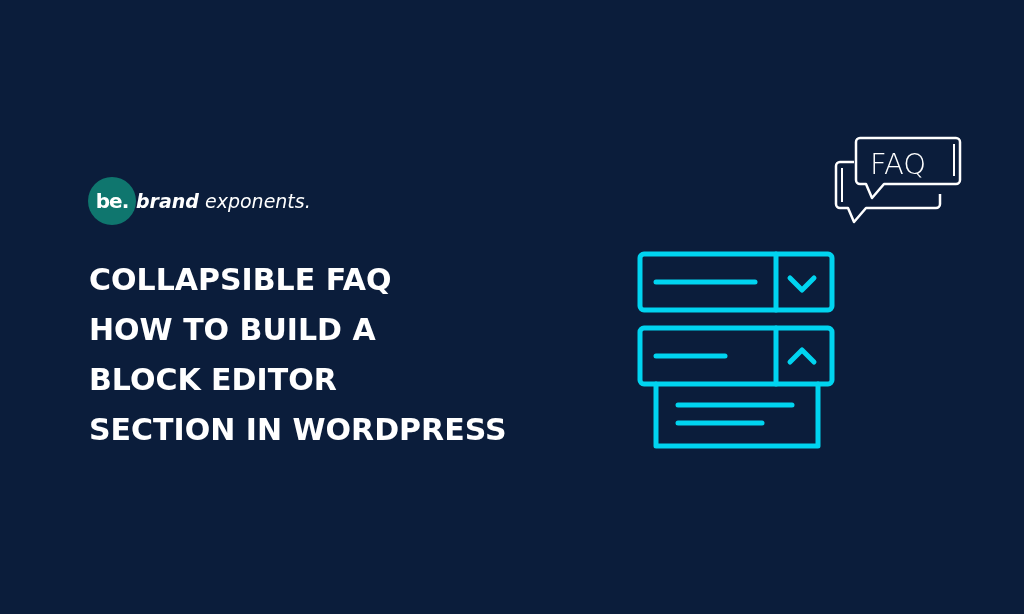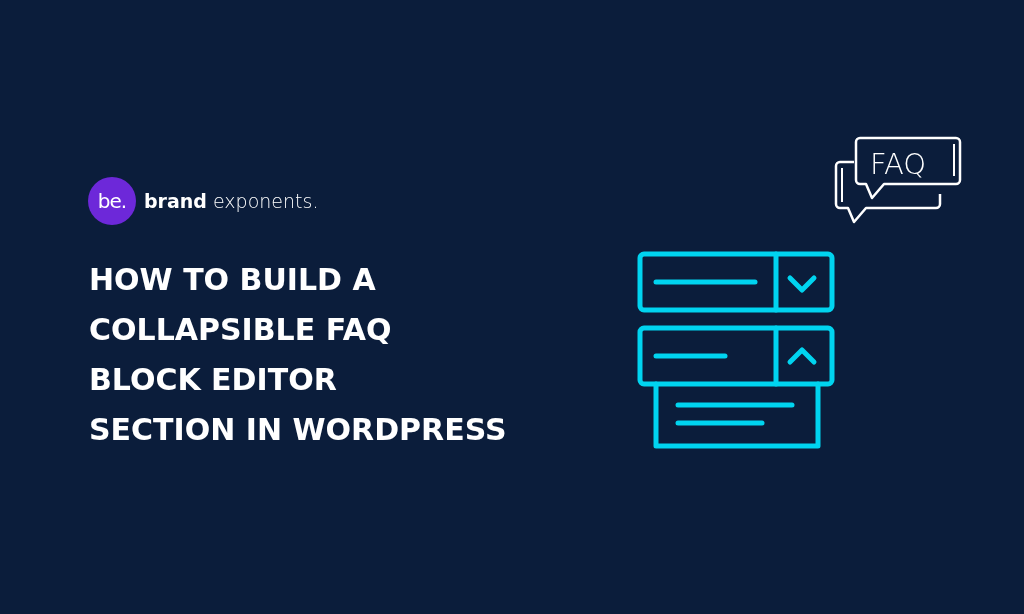--- a/index.html
+++ b/index.html
@@ -1,40 +1,40 @@
 <!DOCTYPE html>
 <html><head>
 <meta charset="utf-8">
 <style>
   html,body{margin:0;padding:0;}
   body{width:1024px;height:614px;background:#0b1d3b;position:relative;overflow:hidden;font-family:"Liberation Sans",sans-serif;}
   .logo{position:absolute;left:88px;top:177px;display:flex;align-items:center;}
-  .logo-circle{width:48px;height:48px;border-radius:50%;background:#6d28d9;color:#fff;display:flex;align-items:center;justify-content:center;font-size:20px;font-family:"DejaVu Sans",sans-serif;font-weight:400;letter-spacing:-1px;}
-  .logo-text{margin-left:8px;color:#fff;font-size:19px;font-family:"DejaVu Sans",sans-serif;}
+  .logo-circle{width:48px;height:48px;border-radius:50%;background:#0f766e;color:#fff;display:flex;align-items:center;justify-content:center;font-size:20px;font-family:"DejaVu Sans",sans-serif;font-weight:700;letter-spacing:-1px;}
+  .logo-text{color:#fff;font-size:19px;font-family:"DejaVu Sans",sans-serif;font-style:italic;}
   .logo-text b{font-weight:700;}
   .logo-text span.light{font-weight:300;}
   .title{position:absolute;left:89px;top:255px;color:#fff;font-family:"DejaVu Sans",sans-serif;font-weight:700;font-size:30px;line-height:50px;letter-spacing:0px;}
   .title div{white-space:nowrap;}
   .faq-bubble{position:absolute;left:832px;top:132px;}
   .accordion{position:absolute;left:636px;top:250px;}
 </style>
 </head>
 <body>
 
 <div class="logo">
   <div class="logo-circle">be.</div>
   <div class="logo-text">
     <b>brand</b>
     <span class="light">exponents.</span>
   </div>
 </div>
 
 <div class="title">
+  <div>COLLAPSIBLE FAQ</div>
   <div>HOW TO BUILD A</div>
-  <div>COLLAPSIBLE FAQ</div>
   <div>BLOCK EDITOR</div>
   <div>SECTION IN WORDPRESS</div>
 </div>
 
 <svg class="faq-bubble" width="135" height="95" viewBox="0 0 135 95">
 
   <path d="M22 30 H8 a4 4 0 0 0 -4 4 V72 a4 4 0 0 0 4 4 H16 L22 90 L34 76 H104 a4 4 0 0 0 4 -4 V62" fill="none" stroke="#ffffff" stroke-width="2.5" stroke-linejoin="round"></path>
   <path d="M10 36 V70" fill="none" stroke="#ffffff" stroke-width="2"></path>
 
   <path d="M28 6 a4 4 0 0 0 -4 4 V48 a4 4 0 0 0 4 4 H34 L40 66 L52 52 H124 a4 4 0 0 0 4 -4 V10 a4 4 0 0 0 -4 -4 Z" fill="#0b1d3b" stroke="#ffffff" stroke-width="2.5" stroke-linejoin="round"></path>

